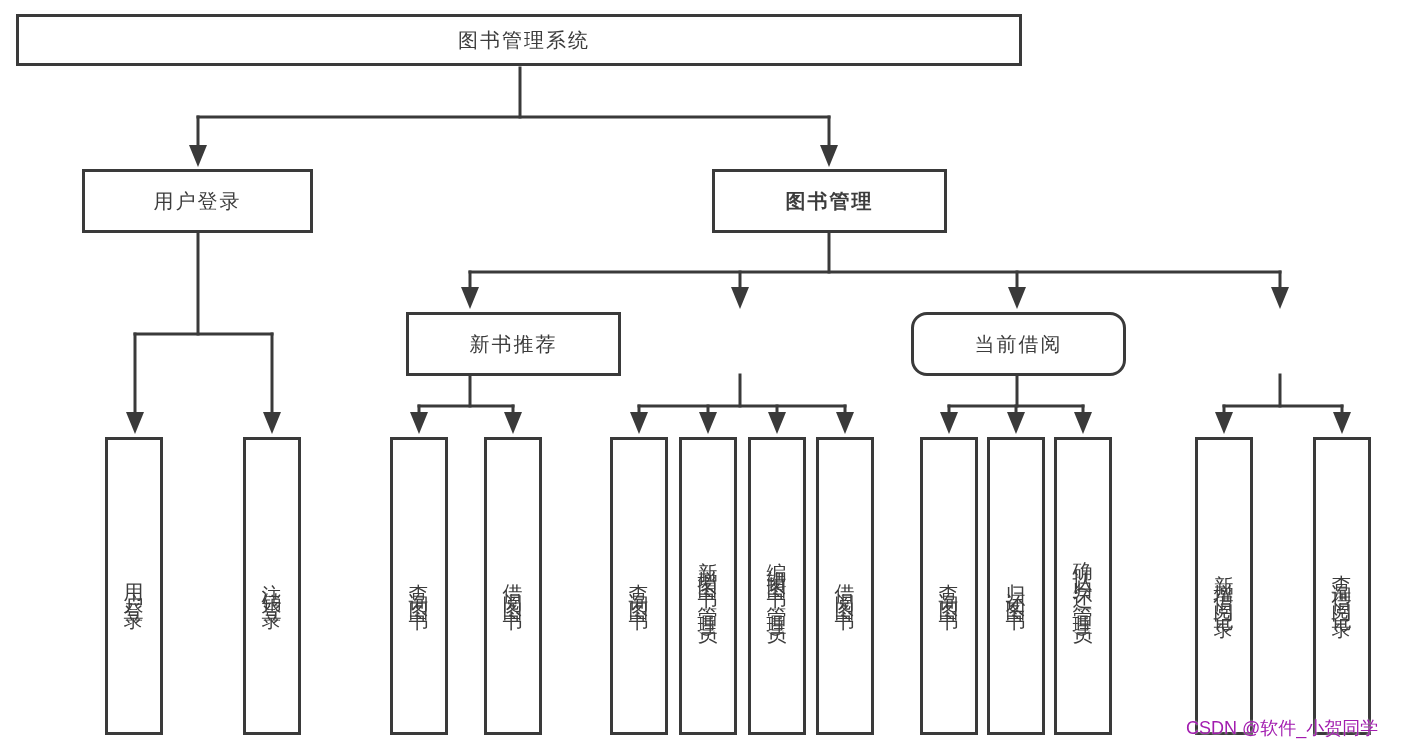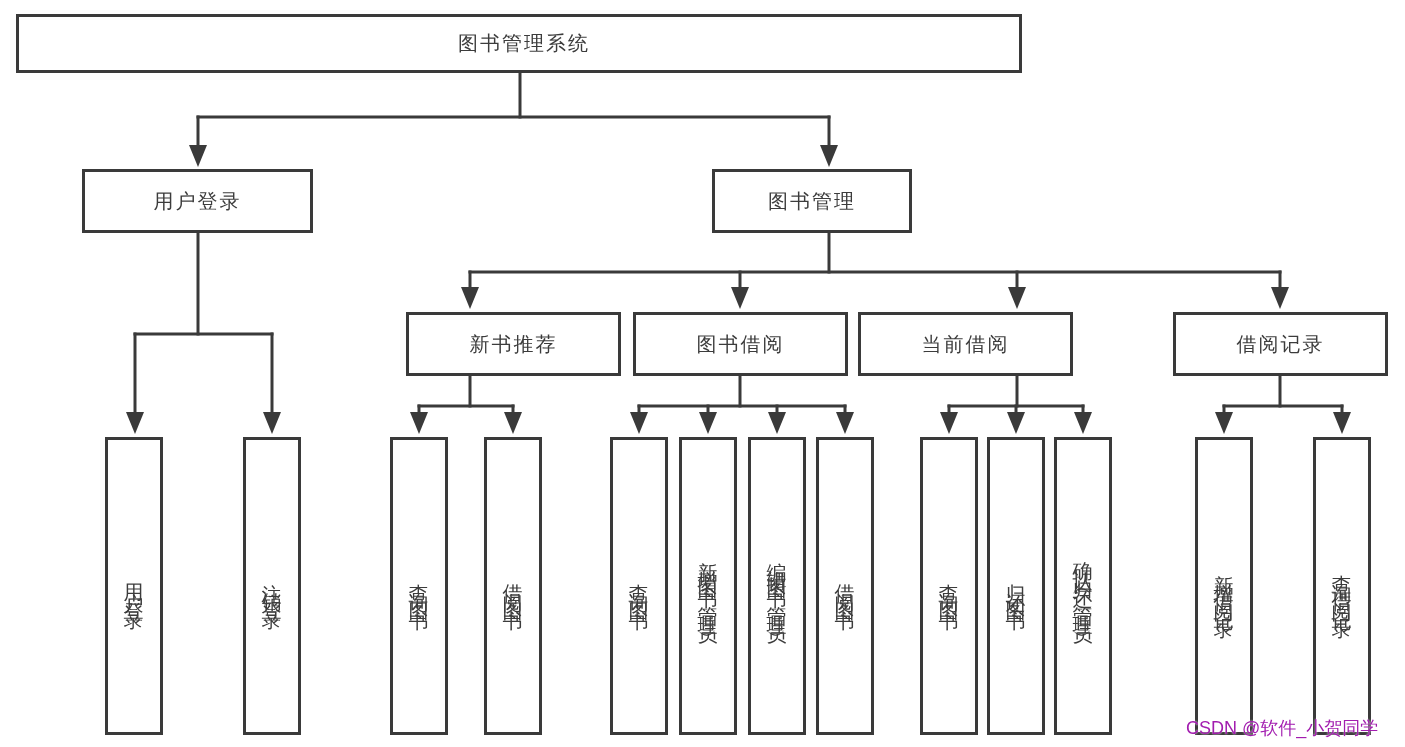--- a/index.html
+++ b/index.html
@@ -119,42 +119,36 @@
       <polygon points="768,412 786,412 777,434"></polygon>
       <polygon points="836,412 854,412 845,434"></polygon>
       <polygon points="940,412 958,412 949,434"></polygon>
       <polygon points="1007,412 1025,412 1016,434"></polygon>
       <polygon points="1074,412 1092,412 1083,434"></polygon>
       <polygon points="1215,412 1233,412 1224,434"></polygon>
       <polygon points="1333,412 1351,412 1342,434"></polygon>
     </g>
   </svg>
 
-  <div class="node hnode" style="left:16px; top:14px; width:1006px; height:59px;padding-left:10px;">
+  <div class="node hnode" style="left:16px; top:14px; width:1006px; height:52px;padding-left:10px;">
     <span>图书管理系统</span>
   </div>
 
   <div class="node hnode" style="left:82px; top:169px; width:231px; height:64px;">
     <span>用户登录</span>
   </div>
-  <div class="node hnode" style="left:712px; top:169px; width:200px; height:64px;">
+  <div class="node hnode" style="left:712px; top:169px; width:235px; height:64px;font-weight:bold;">
     <span>图书管理</span>
   </div>
 
   <div class="node hnode" style="left:362px; top:312px; width:215px; height:64px;margin-left:44px;">
     <span>新书推荐</span>
   </div>
-  <div class="node hnode" style="left:633px; top:312px; width:215px; height:64px;">
-    <span>图书借阅</span>
-  </div>
-  <div class="node hnode" style="left:858px; top:312px; width:215px; height:64px;">
+  <div class="node hnode" style="left:911px; top:312px; width:215px; height:64px;border-radius:16px;">
     <span>当前借阅</span>
-  </div>
-  <div class="node hnode" style="left:1173px; top:312px; width:215px; height:64px;">
-    <span>借阅记录</span>
   </div>
 
   <div class="node vnode" style="left:105px; top:437px; width:58px; height:298px;">
     <span>用户登录</span>
   </div>
   <div class="node vnode" style="left:243px; top:437px; width:58px; height:298px;">
     <span>注销登录</span>
   </div>
   <div class="node vnode" style="left:390px; top:437px; width:58px; height:298px;">
     <span>查询图书</span>

